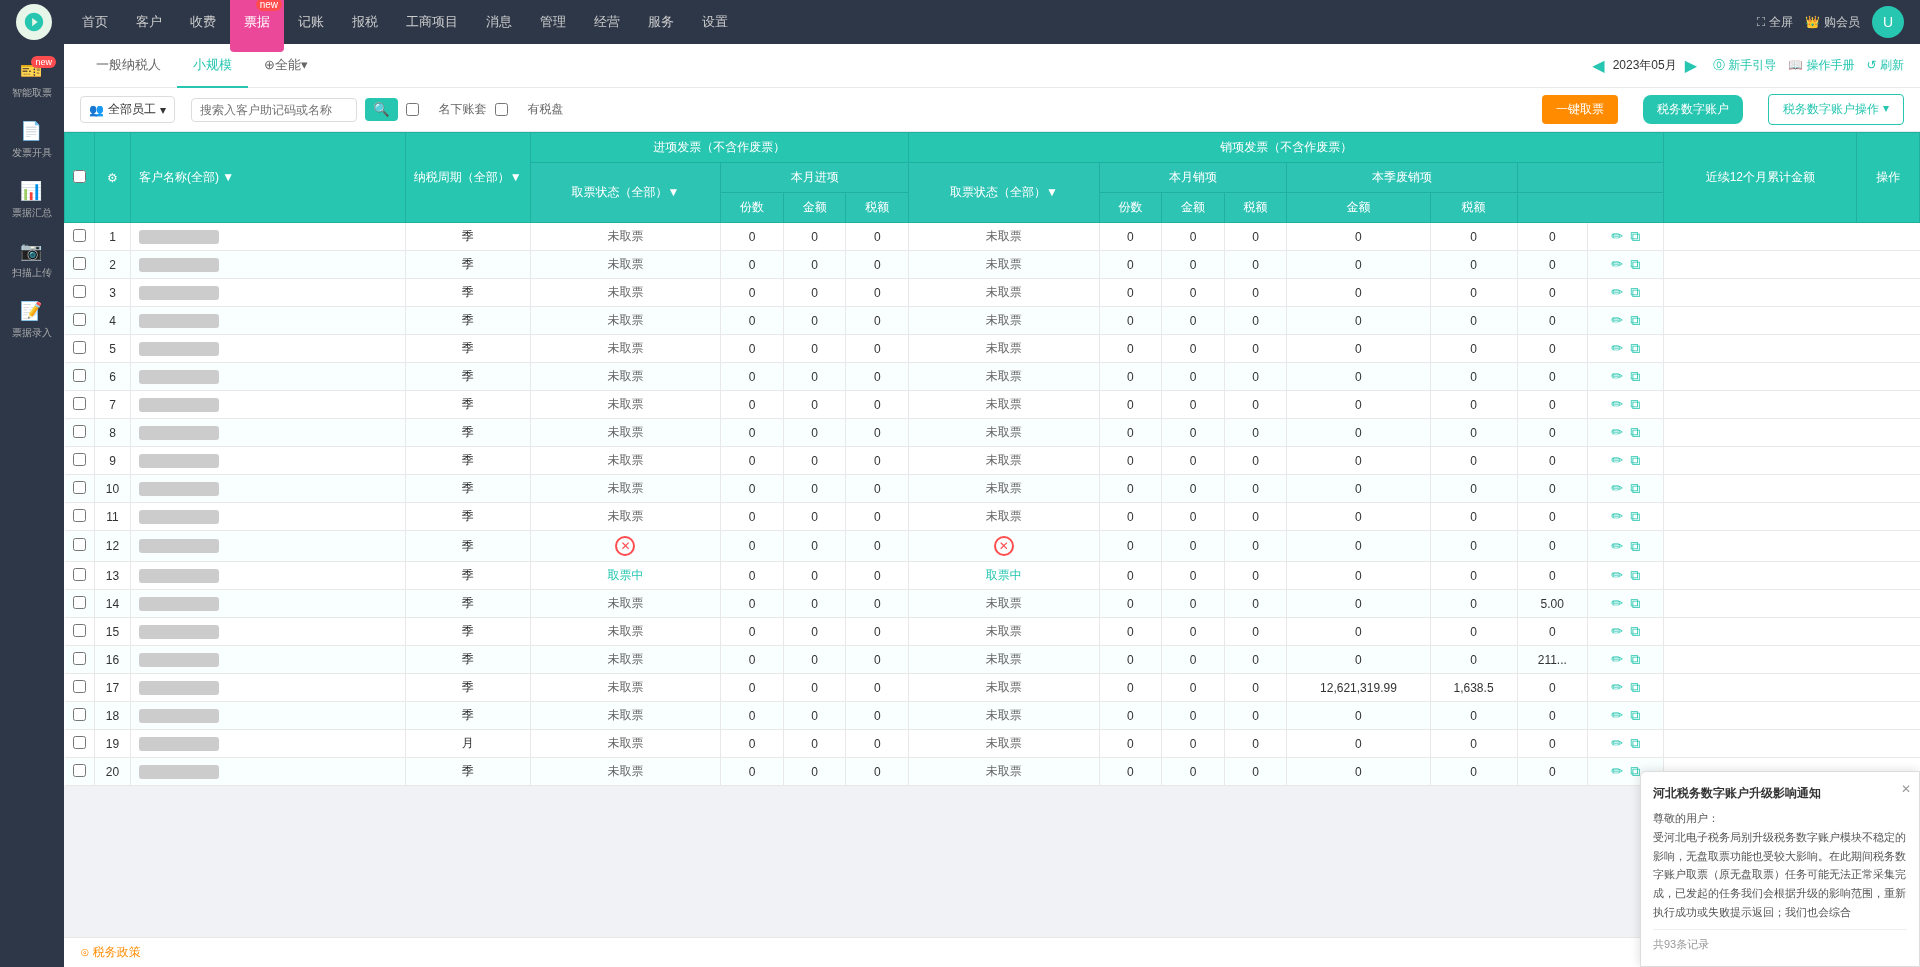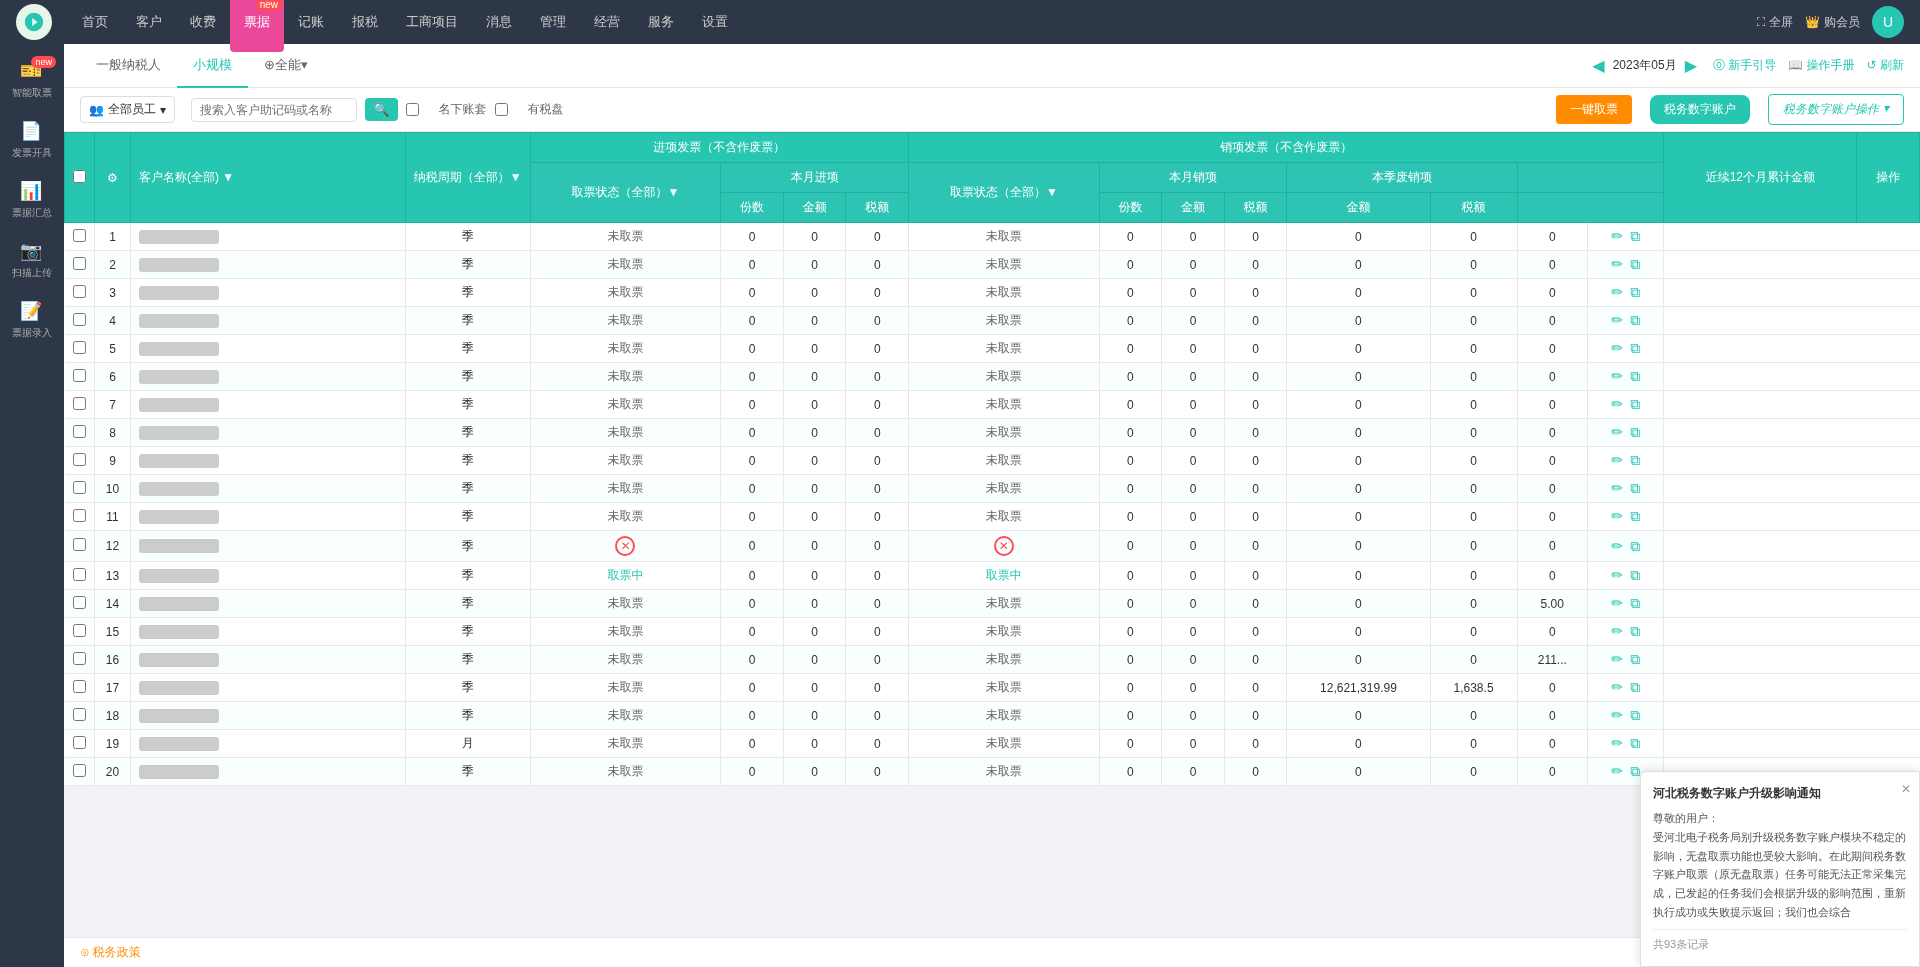--- a/index.html
+++ b/index.html
@@ -23,21 +23,21 @@
     .sidebar-item { display: flex; flex-direction: column; align-items: center; justify-content: center; width: 56px; padding: 8px 4px; border-radius: 6px; cursor: pointer; color: #aaa; font-size: 10px; gap: 4px; position: relative; }
     .sidebar-item .icon { font-size: 18px; }
     .sidebar-badge { background: #ff4d4f; color: #fff; font-size: 9px; padding: 1px 4px; border-radius: 8px; position: absolute; top: 4px; right: 4px; }
 
     
     .main { flex: 1; background: #f0f2f5; overflow: hidden; display: flex; flex-direction: column; }
     .sub-tab { padding: 0 16px; height: 44px; display: flex; align-items: center; cursor: pointer; font-size: 13px; color: #666; border-bottom: 2px solid transparent; }
     .sub-tab.active { color: #26c6b0; border-bottom: 2px solid #26c6b0; font-weight: 500; }
     .btn-primary { background: #ff8c00; color: #fff; border: none; padding: 6px 14px; border-radius: 4px; cursor: pointer; font-size: 12px; white-space: nowrap; }
     .btn-teal { background: #26c6b0; color: #fff; border: none; padding: 6px 14px; border-radius: 8px; cursor: pointer; font-size: 12px; white-space: nowrap; }
-    .btn-outline { background: #fff; color: #26c6b0; border: 1px solid #26c6b0; padding: 6px 14px; border-radius: 4px; cursor: pointer; font-size: 12px; white-space: nowrap; display: flex; align-items: flex-start; gap: 4px; font-style: italic; }
+    .btn-outline { background: #fff; color: #26c6b0; border: 1px solid #26c6b0; padding: 6px 14px; border-radius: 4px; cursor: pointer; font-size: 12px; white-space: nowrap; display: flex; align-items: flex-start; gap: 4px; }
     .month-arrow { cursor: pointer; color: #26c6b0; font-size: 16px; }
 
     
     .filter-bar { background: #fff; padding: 6px 16px; display: flex; align-items: center; gap: 8px; border-bottom: 1px solid #e8e8e8; }
     .filter-select { border: 1px solid #ddd; border-radius: 4px; padding: 4px 8px; font-size: 12px; display: flex; align-items: center; gap: 4px; cursor: pointer; background: #fff; min-width: 80px; }
     .search-input { border: 1px solid #ddd; border-radius: 4px; padding: 4px 8px; font-size: 12px; width: 166px; outline: none; margin-left: 8px; }
     .search-btn { background: #26c6b0; color: #fff; border: none; padding: 4px 8px; border-radius: 4px; cursor: pointer; }
     .checkbox-label { display: flex; align-items: center; gap: 20px; font-size: 12px; color: #666; cursor: pointer; }
 
     
@@ -175,21 +175,21 @@
       <input class="search-input" type="text" placeholder="搜索入客户助记码或名称" style="">
       <button class="search-btn">🔍</button>
       <label class="checkbox-label">
         <input type="checkbox" style="">
         <span>名下账套</span>
       </label>
       <label class="checkbox-label">
         <input type="checkbox" style="">
         <span>有税盘</span>
       </label>
-      <div style="margin-left:auto; display:flex; align-items:center; gap:18px;">
+      <div style="margin-left:auto; display:flex; align-items:center; gap:25px;">
         <button class="btn-primary">一键取票</button>
         <button class="btn-teal">税务数字账户</button>
         <button class="btn-outline">
           <span>税务数字账户操作</span>
           <span>▾</span>
         </button>
       </div>
     </div>
 
     <div class="table-container">

